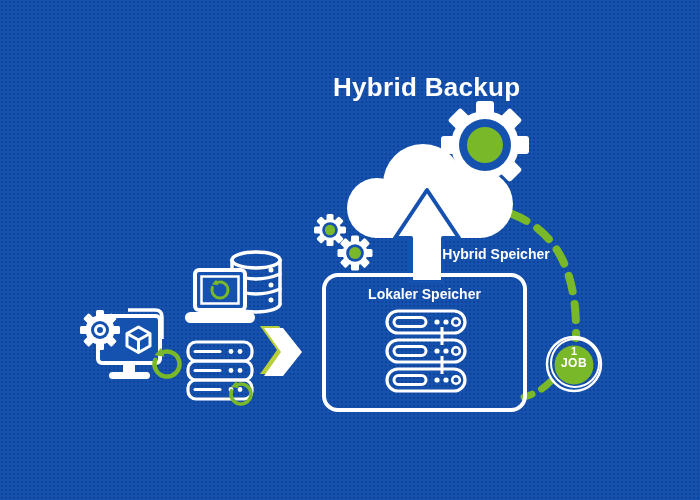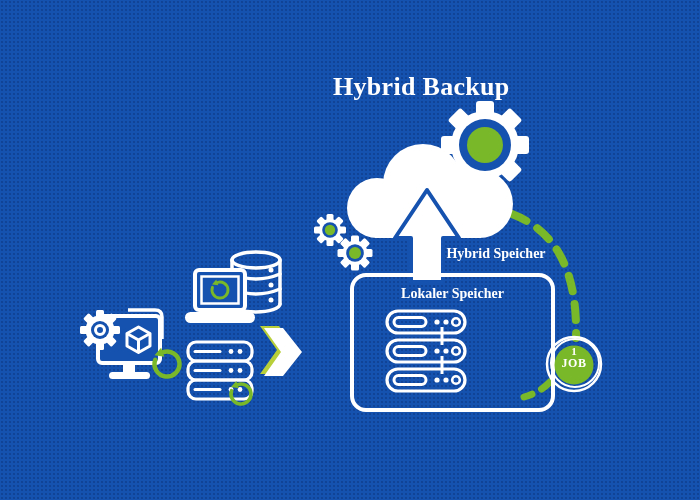--- a/index.html
+++ b/index.html
@@ -8,39 +8,38 @@
     --white:#ffffff;
   }
   html,body{margin:0;padding:0;}
   .canvas{
     position:relative;
     width:700px;height:500px;
     overflow:hidden;
     background-color:var(--bg);
     background-image:radial-gradient(circle, rgba(8,38,100,0.32) 0.8px, transparent 1px);
     background-size:4px 4px;
-    font-family:Liberation Serif, serif;
+    font-family:Liberation Sans, sans-serif;
   }
   .abs{position:absolute;}
   .title{
     left:333px;top:72px;
     color:var(--white);
     font-size:26px;font-weight:bold;
     white-space:nowrap;letter-spacing:0.3px;
   }
   .cloud-label{
     left:440px;top:246px;width:112px;
     color:var(--white);font-size:14px;font-weight:bold;
     text-align:center;white-space:nowrap;
   }
   .local-box{
     left:322px;top:273px;width:205px;height:139px;
     border:4px solid var(--white);border-radius:16px;
     box-sizing:border-box;
-    margin-left:28px;
   }
   .local-label{
     margin-top:9px;text-align:center;
     color:var(--white);font-size:14px;font-weight:bold;
     white-space:nowrap;
   }
   .badge-text{
     left:542px;top:345px;width:64px;
     color:var(--white);text-align:center;line-height:1;
   }

